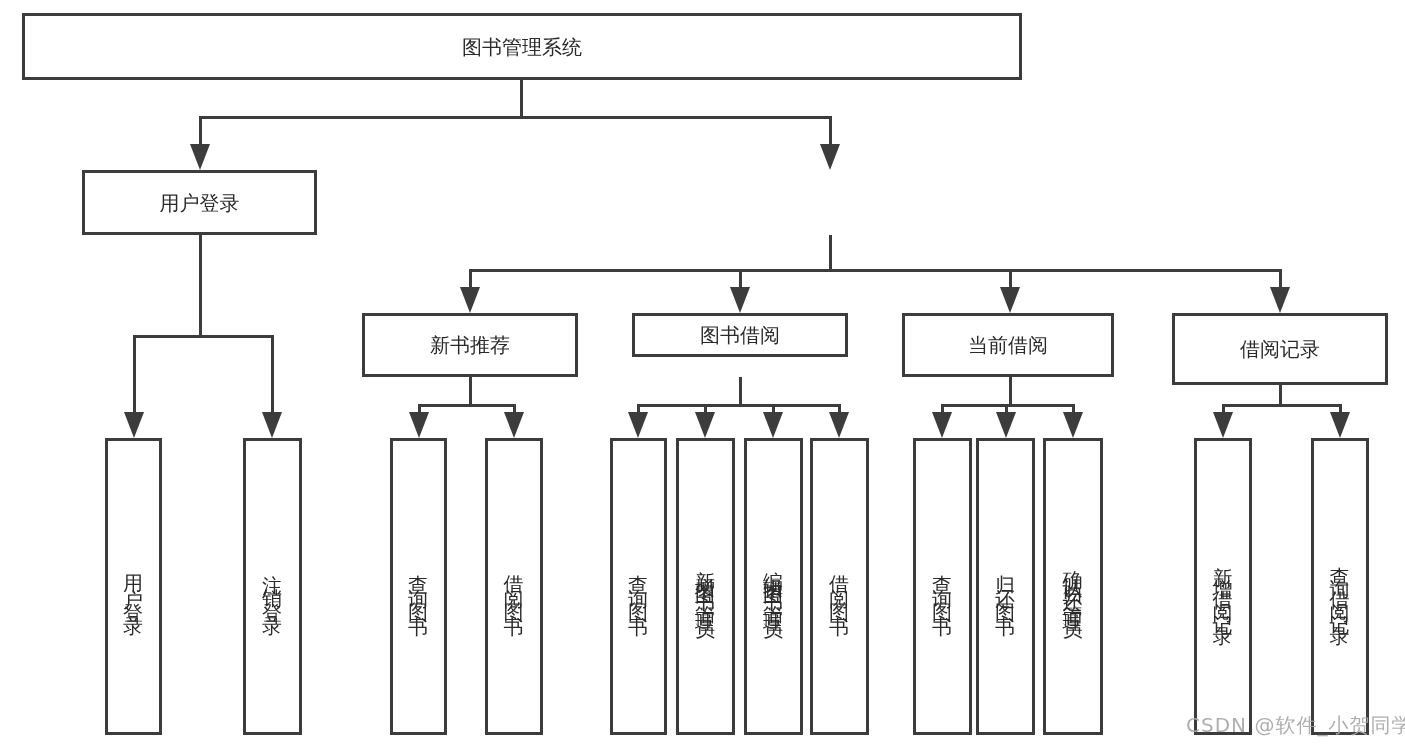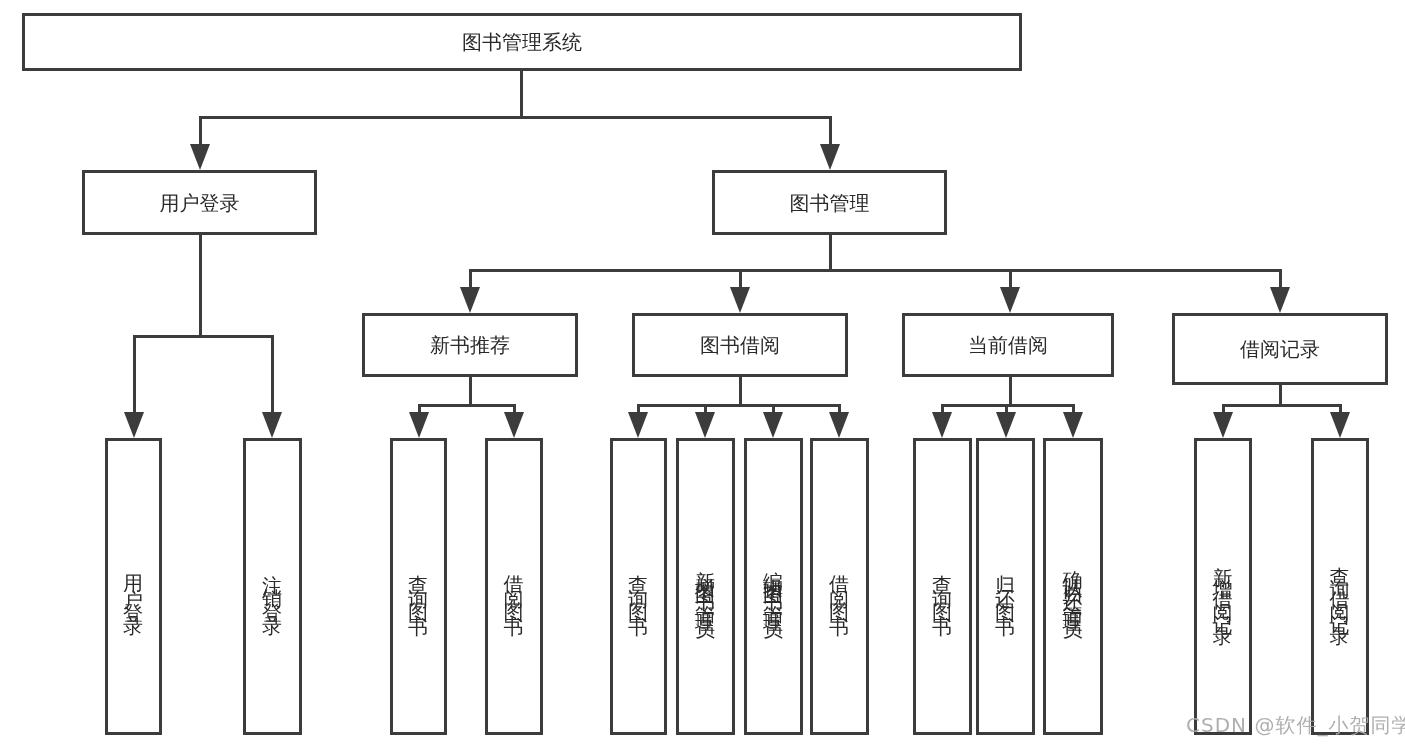--- a/index.html
+++ b/index.html
@@ -84,35 +84,32 @@
   <div class="ln" style="left:1072px;top:404px;width:3px;height:10px"></div>
   <div class="ah" style="left:1063px;top:412px"></div>
 
   <div class="ln" style="left:1279px;top:377px;width:3px;height:29px"></div>
   <div class="ln" style="left:1222px;top:404px;width:120px;height:3px"></div>
   <div class="ln" style="left:1222px;top:404px;width:3px;height:10px"></div>
   <div class="ah" style="left:1213px;top:412px"></div>
   <div class="ln" style="left:1339px;top:404px;width:3px;height:10px"></div>
   <div class="ah" style="left:1330px;top:412px"></div>
 
-  <div class="box" style="left:22px;top:13px;width:1000px;height:58px">
+  <div class="box" style="left:22px;top:13px;width:1000px;height:67px">
     <span>图书管理系统</span>
   </div>
 
   <div class="box" style="left:82px;top:170px;width:235px;height:65px">
     <span>用户登录</span>
   </div>
-  <div class="box" style="left:712px;top:170px;width:235px;height:65px">
-    <span>图书管理</span>
-  </div>
 
   <div class="box" style="left:362px;top:313px;width:216px;height:64px">
     <span>新书推荐</span>
   </div>
-  <div class="box" style="left:632px;top:313px;width:216px;height:64px">
+  <div class="box" style="left:632px;top:313px;width:216px;height:44px">
     <span>图书借阅</span>
   </div>
   <div class="box" style="left:902px;top:313px;width:212px;height:64px">
     <span>当前借阅</span>
   </div>
   <div class="box" style="left:1172px;top:313px;width:216px;height:72px">
     <span>借阅记录</span>
   </div>
 
   <div class="box v ls4" style="left:105px;top:438px;width:57px;height:297px">

